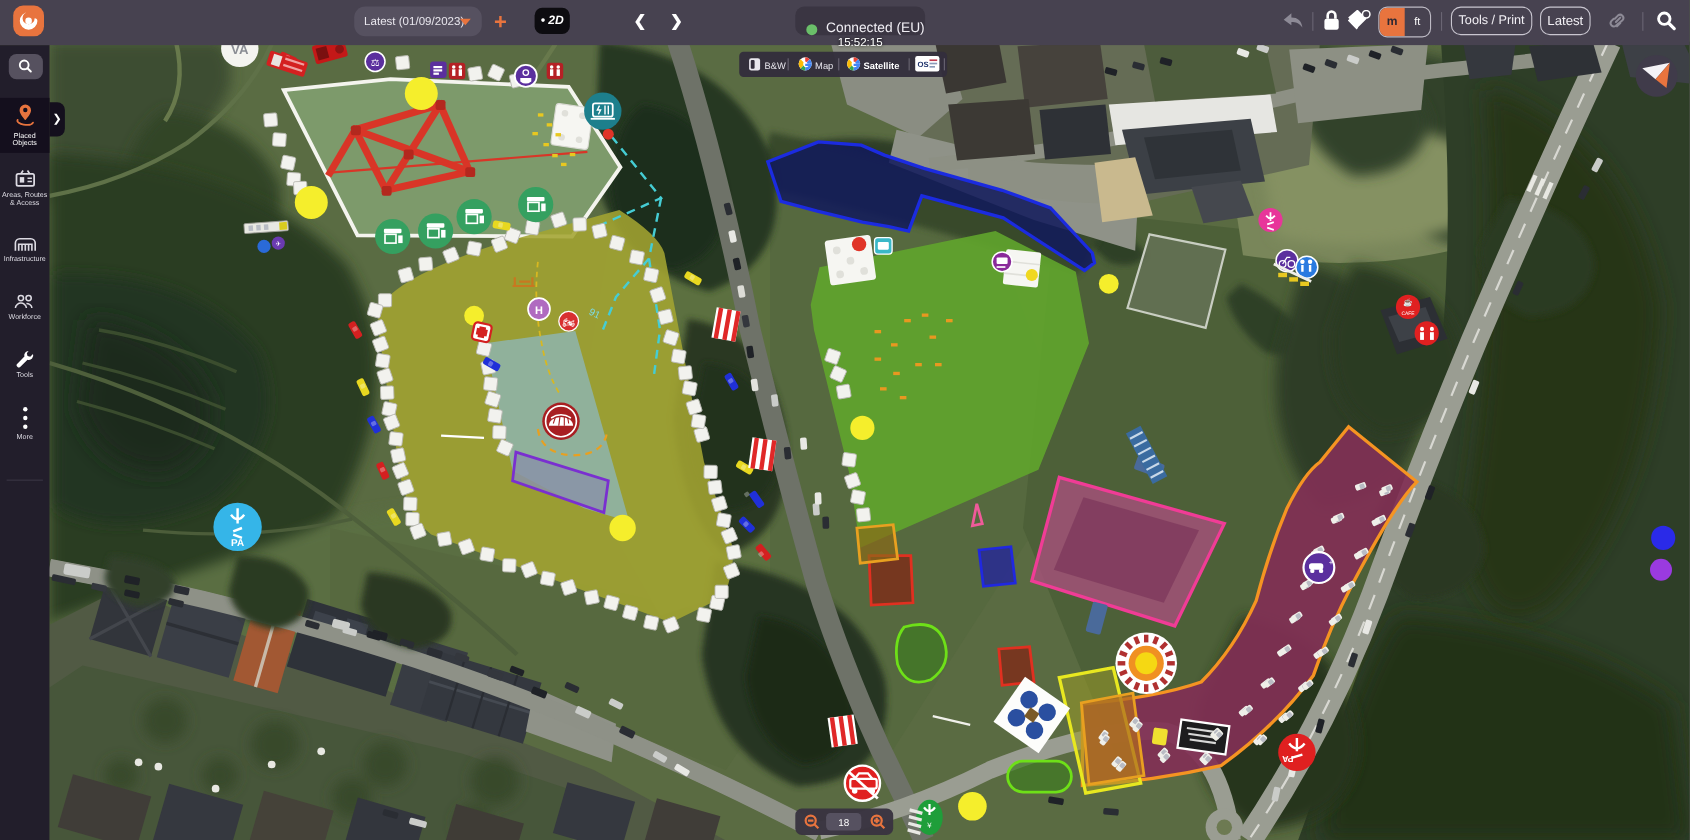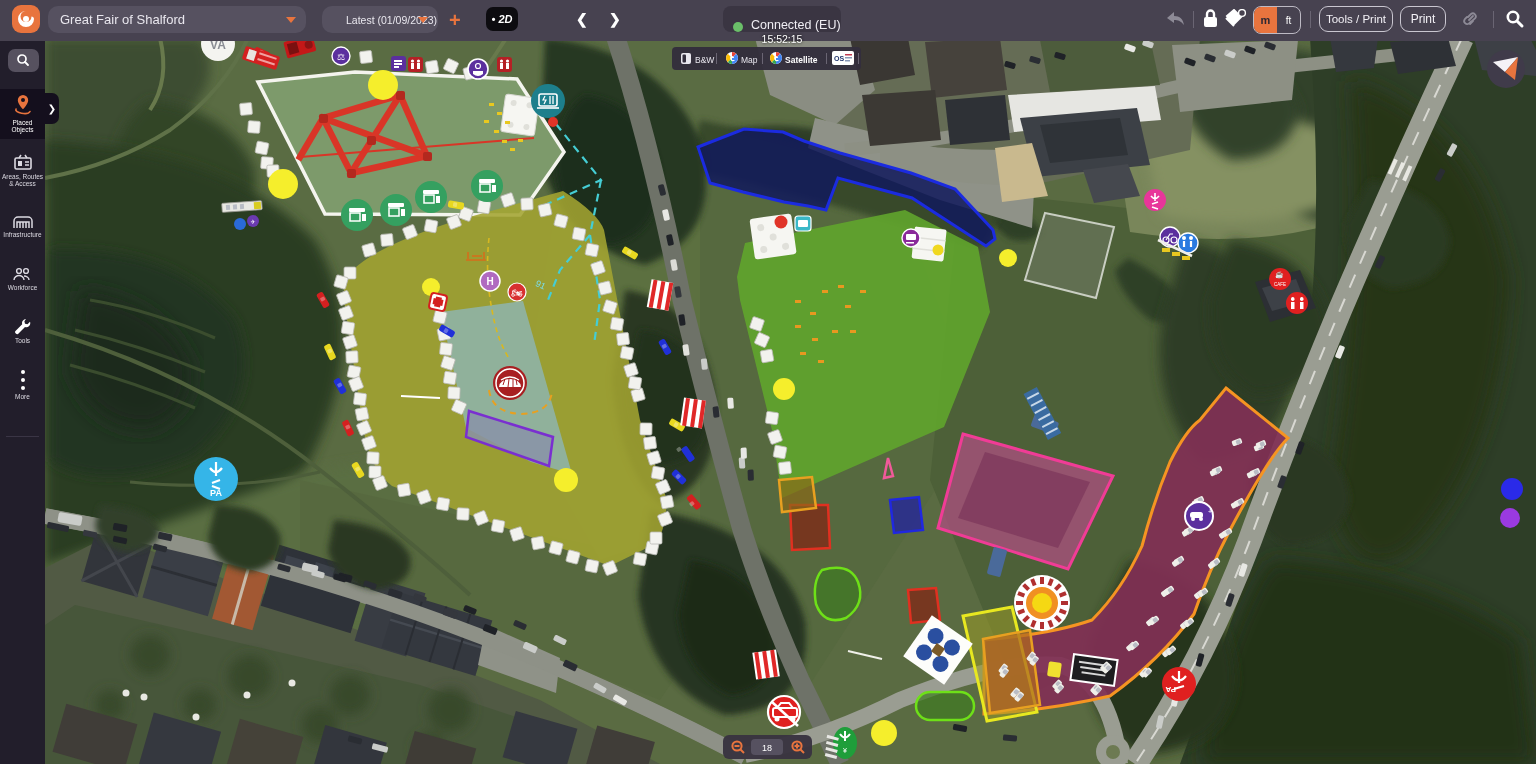--- a/index.html
+++ b/index.html
@@ -6,21 +6,21 @@
     font-family:"Liberation Sans",sans-serif;background:#474250;}
   #stage{position:relative;width:1536px;height:764px;}
   #map{position:absolute;left:0;top:0;width:1536px;height:764px;}
   
   #topbar{position:absolute;left:0;top:0;width:1536px;height:41px;background:#474250;z-index:30;}
   .pill{background:#565160;border-radius:10px;color:#e9e7ee;display:flex;align-items:center;}
   #logo{position:absolute;left:12px;top:5px;width:28px;height:28px;border-radius:9px;background:#e8743e;}
   #dd1{position:absolute;left:48px;top:6px;width:258px;height:27px;font-size:13px;}
   #dd1 span{margin-left:12px;}
   #dd2{position:absolute;left:322px;top:6px;width:116px;height:27px;font-size:10.5px;white-space:nowrap;}
-  #dd2 span{margin-left:24px;}
+  #dd2 span{margin-left:9px;}
   .chev{width:0;height:0;border-left:5px solid transparent;border-right:5px solid transparent;border-top:6px solid #e8743e;position:absolute;right:10px;top:11px;}
   #plus{position:absolute;left:449px;top:10px;color:#e8743e;font-size:20px;font-weight:bold;line-height:20px;}
   #btn2d{position:absolute;left:486px;top:7px;width:32px;height:24px;background:#0d0c10;border-radius:7px;color:#fff;font-size:11px;font-weight:bold;display:flex;align-items:center;justify-content:center;font-style:italic;}
   .navarr{position:absolute;top:11px;color:#fff;font-size:14px;font-weight:bold;}
   #conn{position:absolute;left:723px;top:6px;width:118px;height:26px;background:#3a3542;border-radius:8px;color:#f0eef4;font-size:12.5px;display:flex;align-items:flex-end;}
   #conn .dot{width:10px;height:10px;border-radius:50%;background:#6abf69;margin:0 8px 0 10px;}
   #clock{position:absolute;left:723px;top:33px;width:118px;text-align:center;color:#fff;font-size:10.5px;z-index:31;text-shadow:0 0 3px #000;}
   .tico{position:absolute;top:9px;color:#fff;}
   #mft{position:absolute;left:1253px;top:6px;width:46px;height:26px;border:1px solid #bdbac4;border-radius:8px;overflow:hidden;display:flex;}
   #mft .m{width:23px;background:#e8743e;color:#2c2833;font-size:11px;font-weight:bold;display:flex;align-items:center;justify-content:center;}
@@ -1350,24 +1350,20 @@
     </g>
   </svg>
 
   <div id="topbar">
 
     <div id="logo"><svg width="28" height="28" viewBox="0 0 28 28">
           <path d="M14 6 a8 8 0 1 0 8 8 c0 -1.5 -1 -2.5 -2.5 -2.5 a5.5 5.5 0 1 1 -5.5 -5.5 Z" fill="#fff"></path>
           <circle cx="14" cy="14" r="3" fill="#fff"></circle>
         </svg></div>
 
-    <div id="dd1" class="pill">
-        <span>Great Fair of Shalford</span>
-        <i class="chev"></i>
-      </div>
 
     <div id="dd2" class="pill">
         <span>Latest (01/09/2023)</span>
         <i class="chev"></i>
       </div>
 
     <div id="plus">+</div>
 
     <div id="btn2d">•&nbsp;2D</div>
 
@@ -1395,21 +1391,21 @@
       </svg>
 
     <div id="mft">
         <div class="m">m</div>
         <div class="ft">ft</div>
       </div>
     <div class="vdiv" style="left:1310px"></div>
 
     <div class="obtn" style="left:1319px;width:74px;font-size:11.5px;">Tools / Print</div>
 
-    <div class="obtn" style="left:1400px;width:46px;">Print</div>
+    <div class="obtn" style="left:1400px;width:46px;">Latest</div>
 
     <svg class="tico" style="left:1462px;top:11px" width="18" height="16" viewBox="0 0 18 16">
         <path d="M7 9 L11 5 M6 6 L9 3 a3 3 0 0 1 4.2 4.2 L10 10 M8 13 l3-3 M5 6 L2.8 8.2 a3 3 0 0 0 4.2 4.2 L9 10.5" stroke="#8d8a96" stroke-width="1.8" fill="none" stroke-linecap="round"></path>
       </svg>
     <div class="vdiv" style="left:1493px"></div>
 
     <svg class="tico" style="left:1505px;top:9px" width="20" height="20" viewBox="0 0 20 20">
         <circle cx="8" cy="8" r="5.2" stroke="#fff" stroke-width="2.6" fill="none"></circle>
         <path d="M12 12 L17 17" stroke="#fff" stroke-width="3" stroke-linecap="round"></path>
       </svg>

